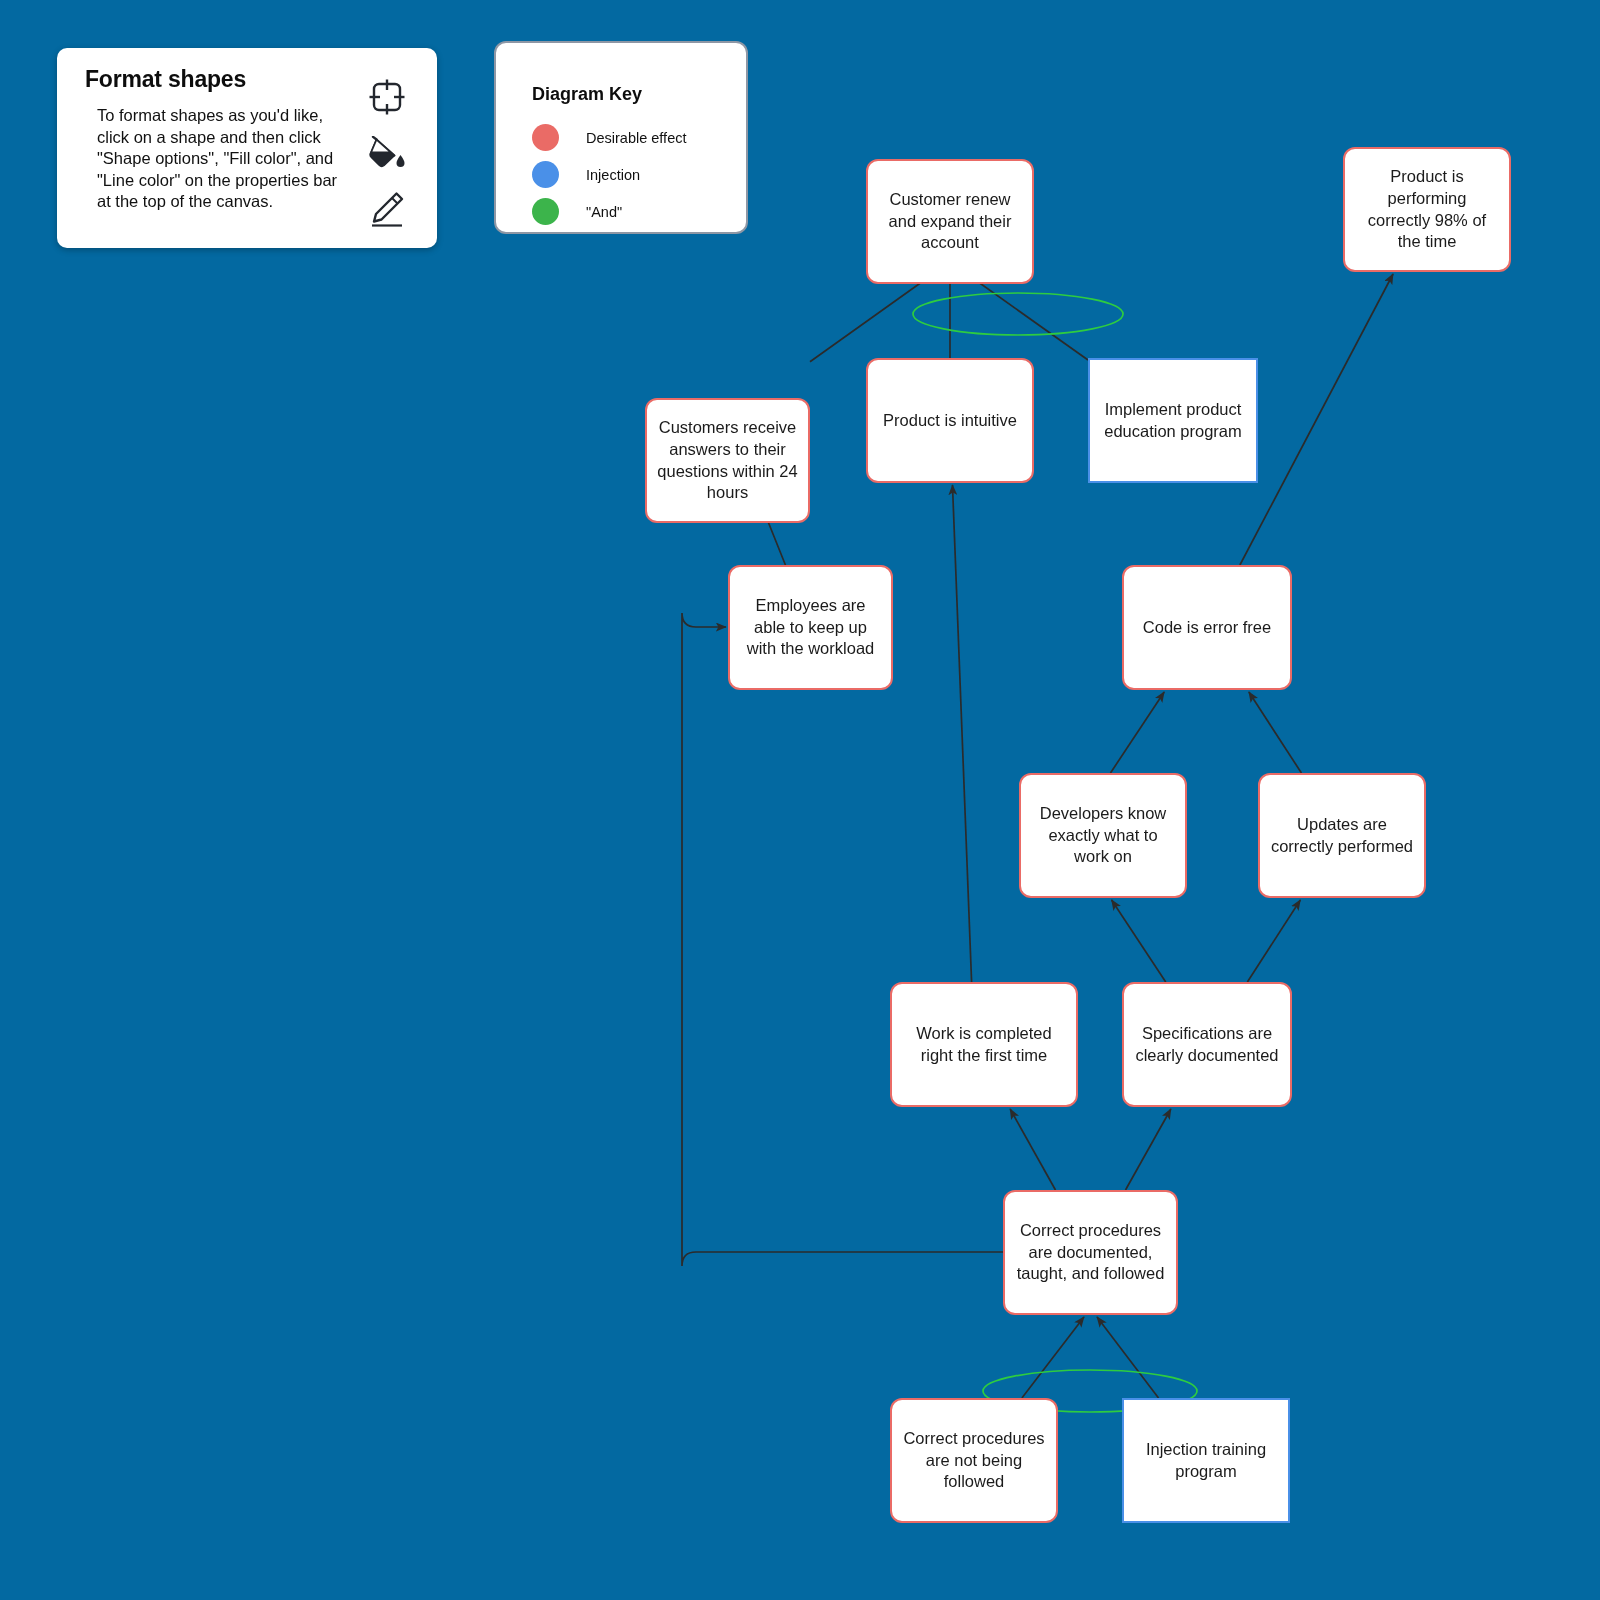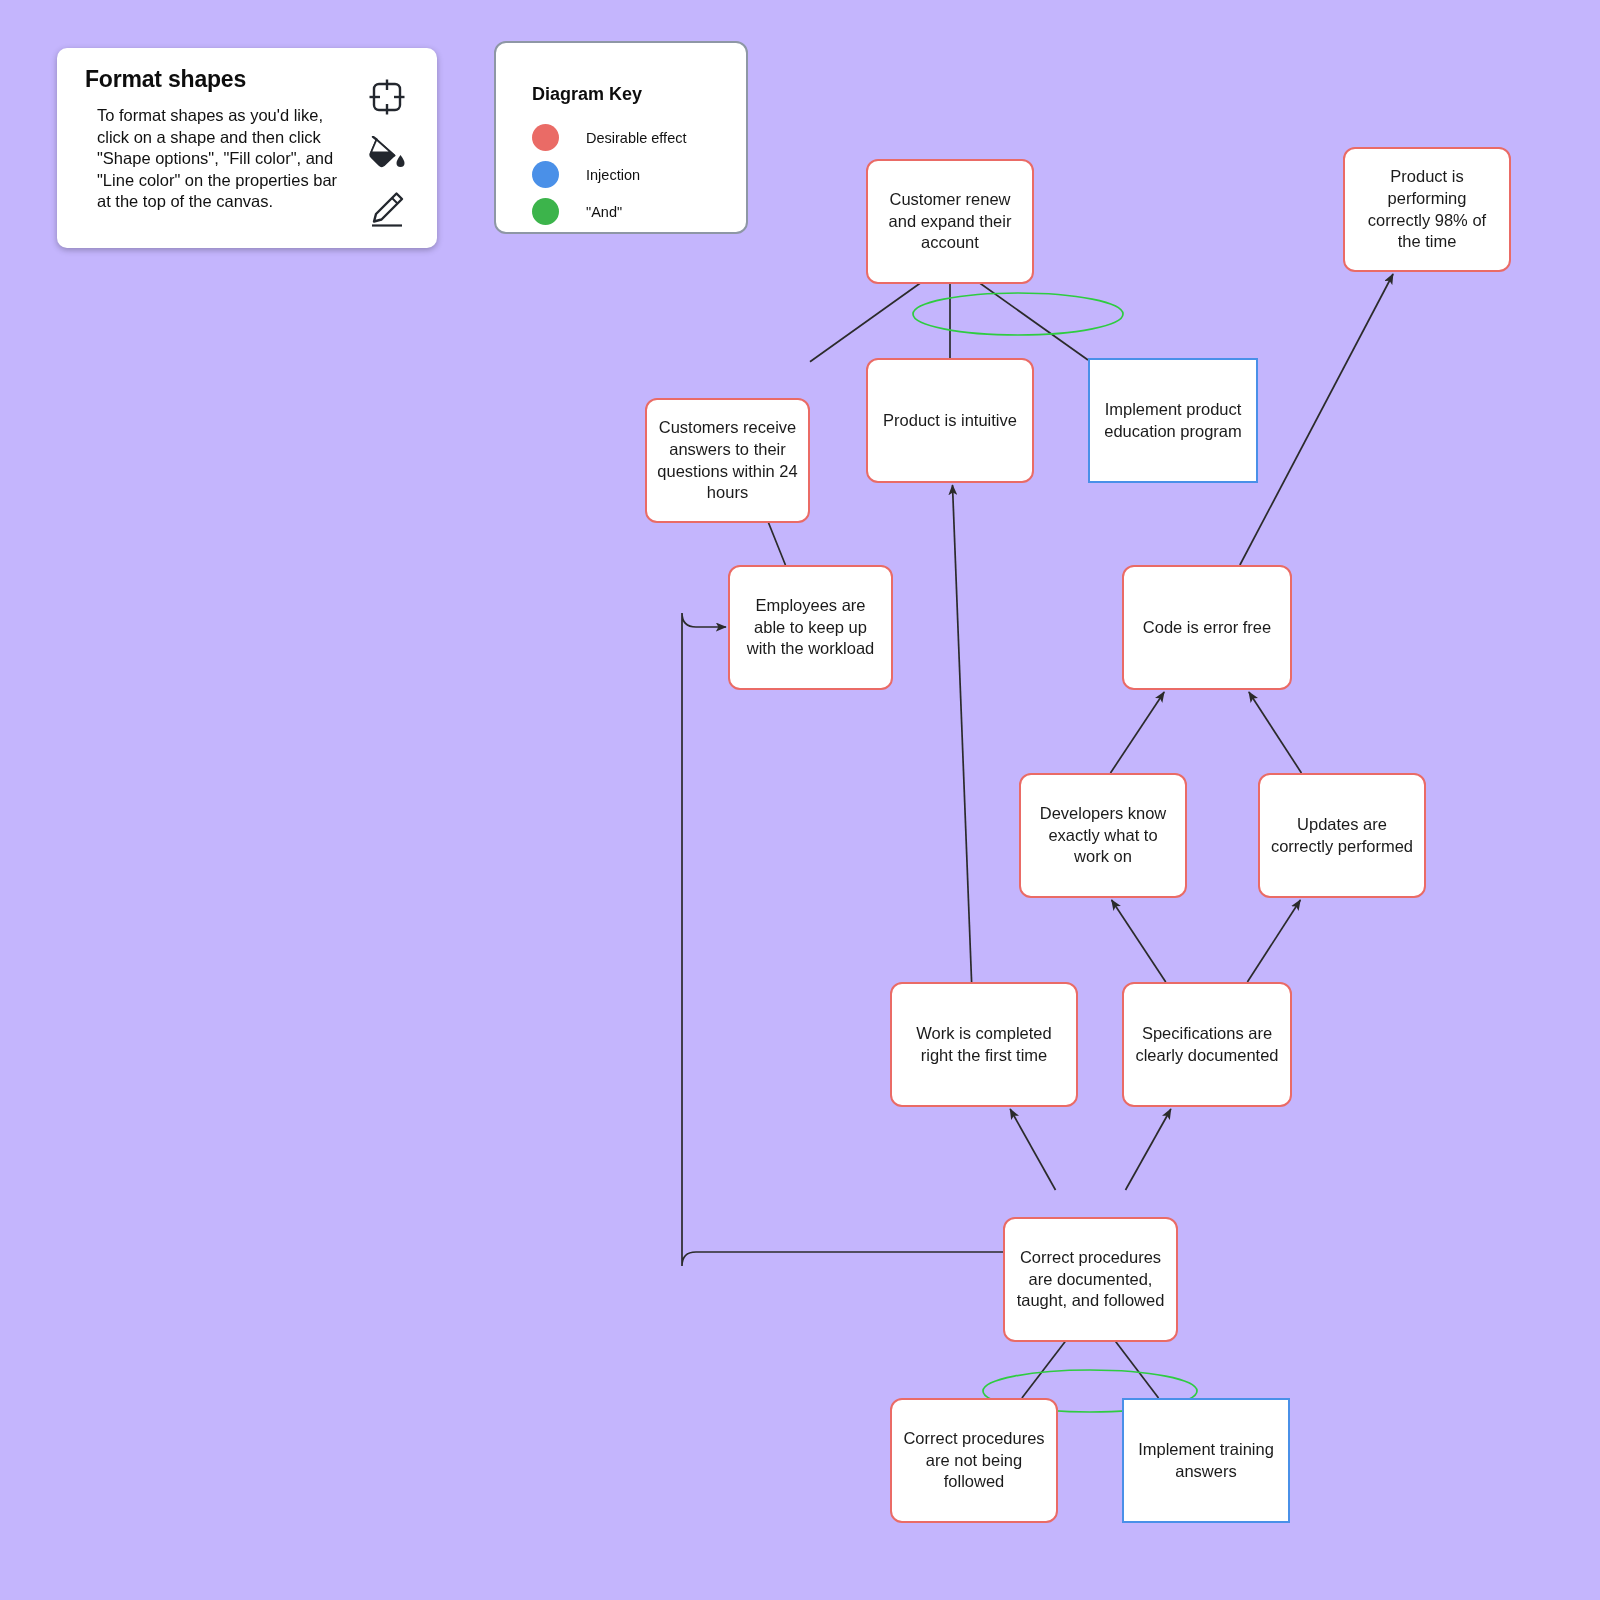--- a/index.html
+++ b/index.html
@@ -8,21 +8,21 @@
     background: #ffffff;
   }
   body {
     font-family: "Liberation Sans", sans-serif;
     -webkit-font-smoothing: antialiased;
   }
   #canvas {
     position: relative;
     width: 1600px;
     height: 1600px;
-    background: #c4b5fd;
+    background: #0369a1;
     overflow: hidden;
   }
 
   
   #format-card {
     position: absolute;
     left: 57px;
     top: 48px;
     width: 380px;
     height: 200px;
@@ -238,24 +238,24 @@
       </div>
       <div class="node effect" style="left: 1258px; top: 773px; width: 168px; height: 125px;">
         <span>Updates are correctly performed</span>
       </div>
       <div class="node effect" style="left: 890px; top: 982px; width: 188px; height: 125px;">
         <span>Work is completed right the first time</span>
       </div>
       <div class="node effect" style="left: 1122px; top: 982px; width: 170px; height: 125px;">
         <span>Specifications are clearly documented</span>
       </div>
-      <div class="node effect" style="left: 1003px; top: 1190px; width: 175px; height: 125px; margin-top: 27px;">
+      <div class="node effect" style="left: 1003px; top: 1190px; width: 175px; height: 125px;">
         <span>Correct procedures are documented, taught, and followed</span>
       </div>
       <div class="node effect" style="left: 890px; top: 1398px; width: 168px; height: 125px;">
         <span>Correct procedures are not being followed</span>
       </div>
       <div class="node injection" style="left: 1122px; top: 1398px; width: 168px; height: 125px;">
-        <span>Implement training answers</span>
+        <span>Injection training program</span>
       </div>
     </div>
 
 </div>
 
 </body></html>

